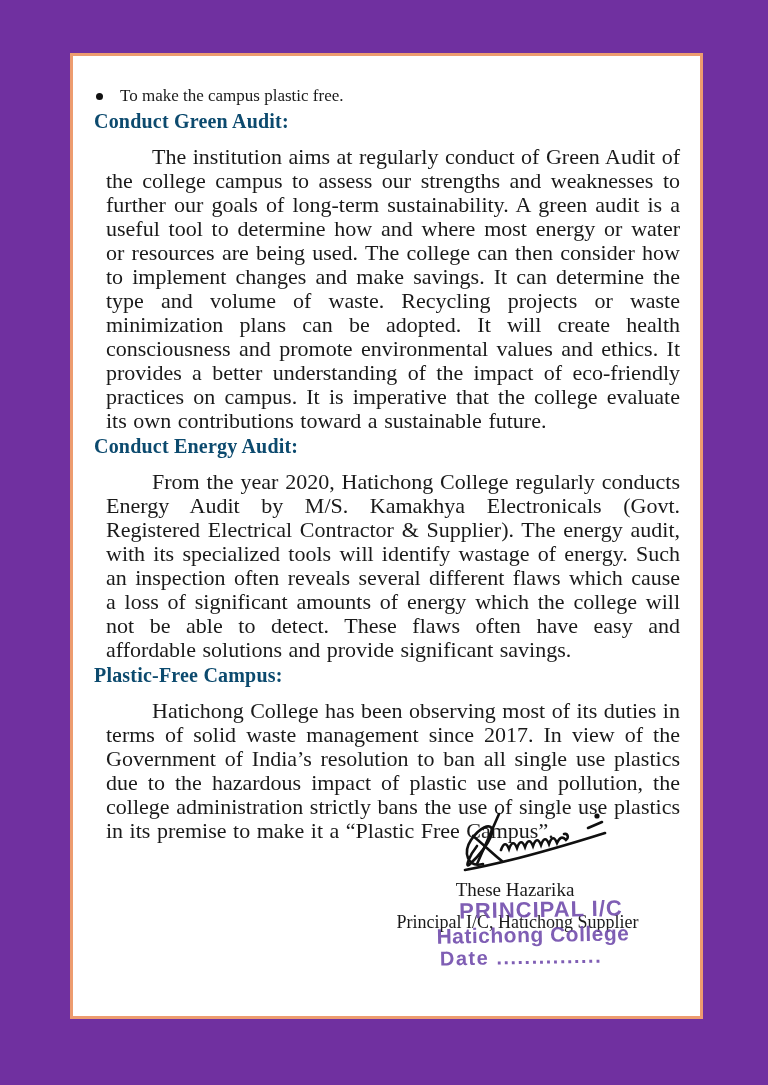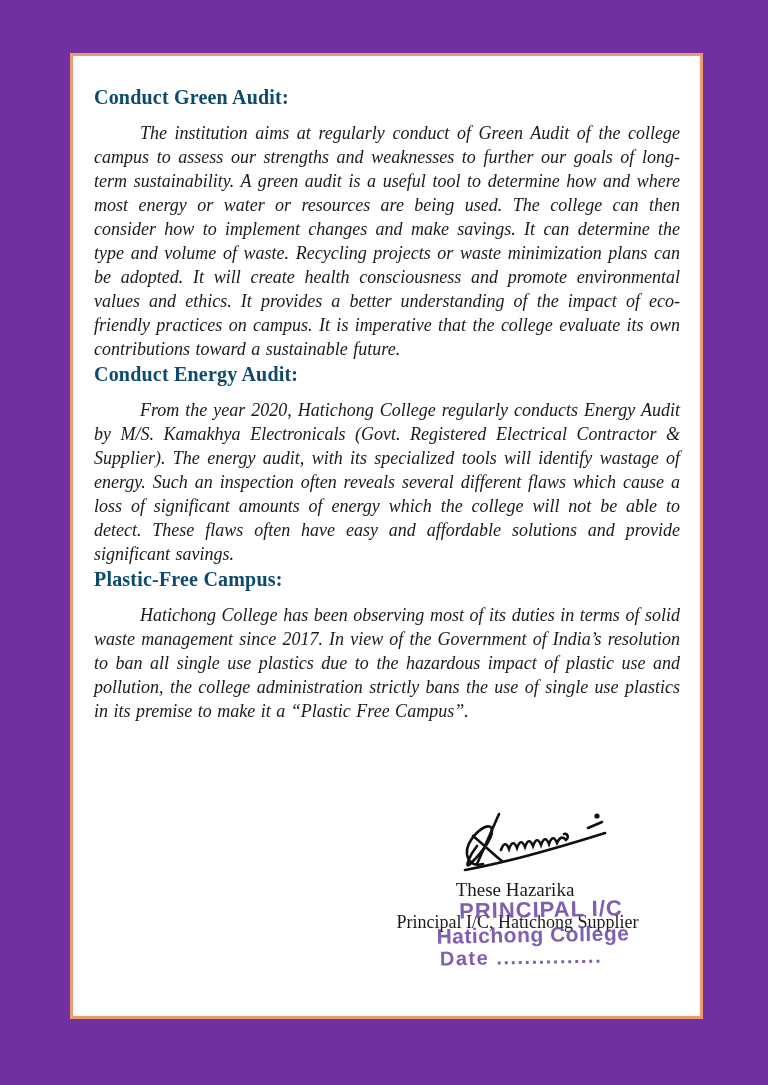--- a/index.html
+++ b/index.html
@@ -44,27 +44,26 @@
     line-height:26px;
     color:#0c4a6e;
     font-weight:bold;
     margin:0;
     letter-spacing:0.2px;
   }
   .h1{margin-top:21px;}
   .h2{margin-top:6px;}
   .h3{margin-top:7px;}
   p.sec-body{
-    font-size:18px;
+    font-size:22px;
     line-height:24px;
     text-align:justify;
     text-indent:46px;
-    margin:11px 0 0 0;
+    margin:11px 0 0 12px;
     word-spacing:1px;
-    font-style:italic;
   }
   
   .sig-block{
     position:absolute;
     left:0;top:748px;
     width:627px;height:212px;
   }
   .sig-scribble{
     position:absolute;
     left:382px;top:2px;
@@ -100,20 +99,24 @@
   .stamp-1{left:348px;top:93px;width:240px;font-size:22px;letter-spacing:1px;}
   .stamp-2{left:340px;top:119px;width:240px;font-size:21px;letter-spacing:0.5px;}
   .stamp-3{left:328px;top:142px;width:240px;font-size:20px;letter-spacing:1.5px;}
 </style>
 </head>
 <body>
 
 <div class="page">
   <div class="content">
 
+    <div class="bullet-row">
+      <span class="bullet-dot"></span>
+      <span>To make the campus plastic free.</span>
+    </div>
 
     <h2 class="sec-heading h1">Conduct Green Audit:</h2>
     <p class="sec-body">The institution aims at regularly conduct of Green Audit of the college campus to assess our strengths and weaknesses to further our goals of long-term sustainability. A green audit is a useful tool to determine how and where most energy or water or resources are being used. The college can then consider how to implement changes and make savings. It can determine the type and volume of waste. Recycling projects or waste minimization plans can be adopted. It will create health consciousness and promote environmental values and ethics. It provides a better understanding of the impact of eco-friendly practices on campus. It is imperative that the college evaluate its own contributions toward a sustainable future.</p>
 
     <h2 class="sec-heading h2">Conduct Energy Audit:</h2>
     <p class="sec-body">From the year 2020, Hatichong College regularly conducts Energy Audit by M/S. Kamakhya Electronicals (Govt. Registered Electrical Contractor &amp; Supplier). The energy audit, with its specialized tools will identify wastage of energy. Such an inspection often reveals several different flaws which cause a loss of significant amounts of energy which the college will not be able to detect. These flaws often have easy and affordable solutions and provide significant savings.</p>
 
     <h2 class="sec-heading h3">Plastic-Free Campus:</h2>
     <p class="sec-body">Hatichong College has been observing most of its duties in terms of solid waste management since 2017. In view of the Government of India’s resolution to ban all single use plastics due to the hazardous impact of plastic use and pollution, the college administration strictly bans the use of single use plastics in its premise to make it a “Plastic Free Campus”.</p>
 

